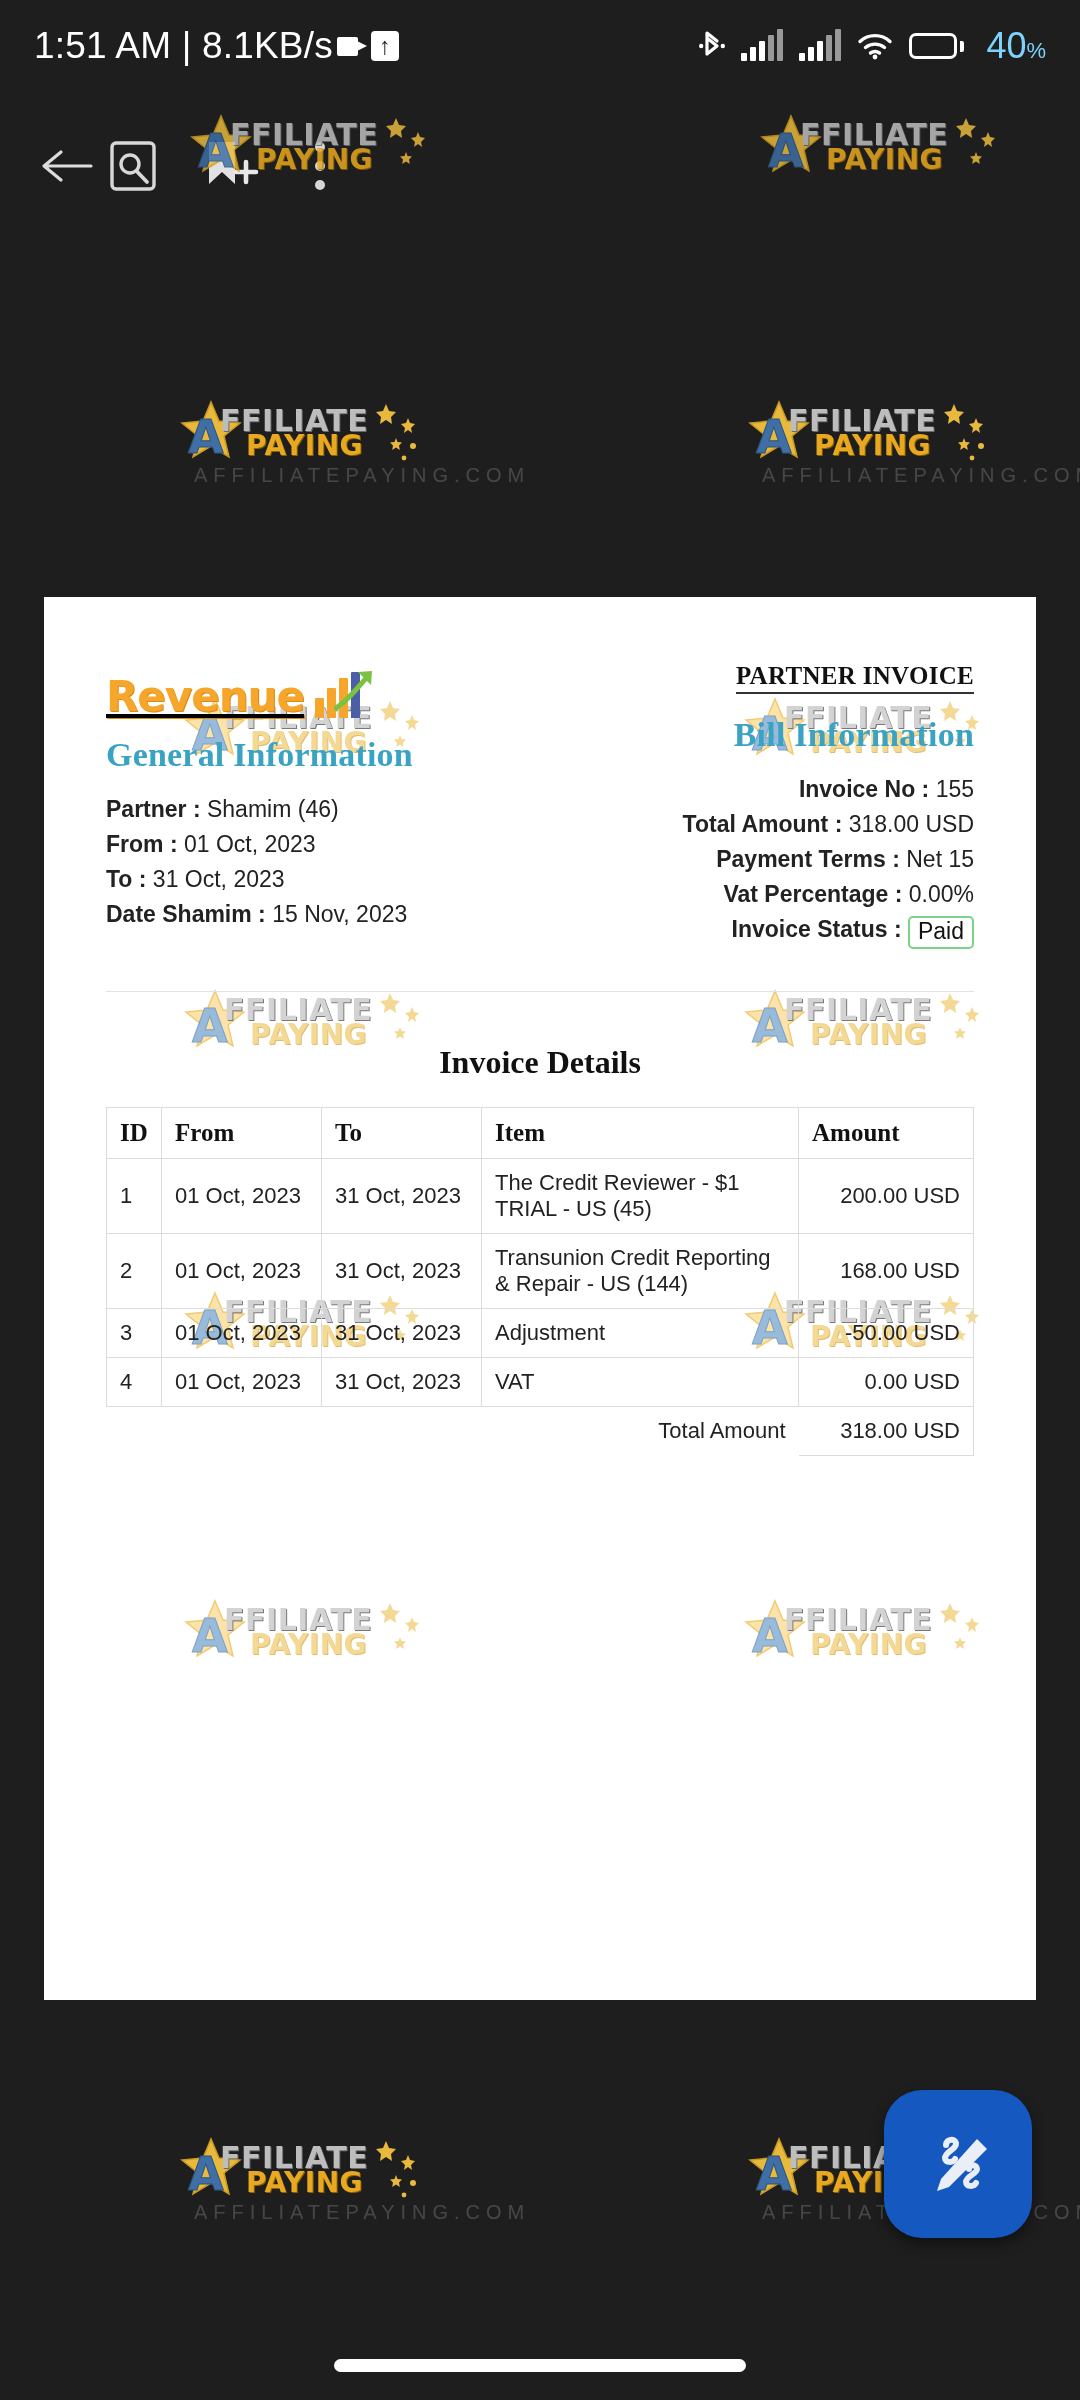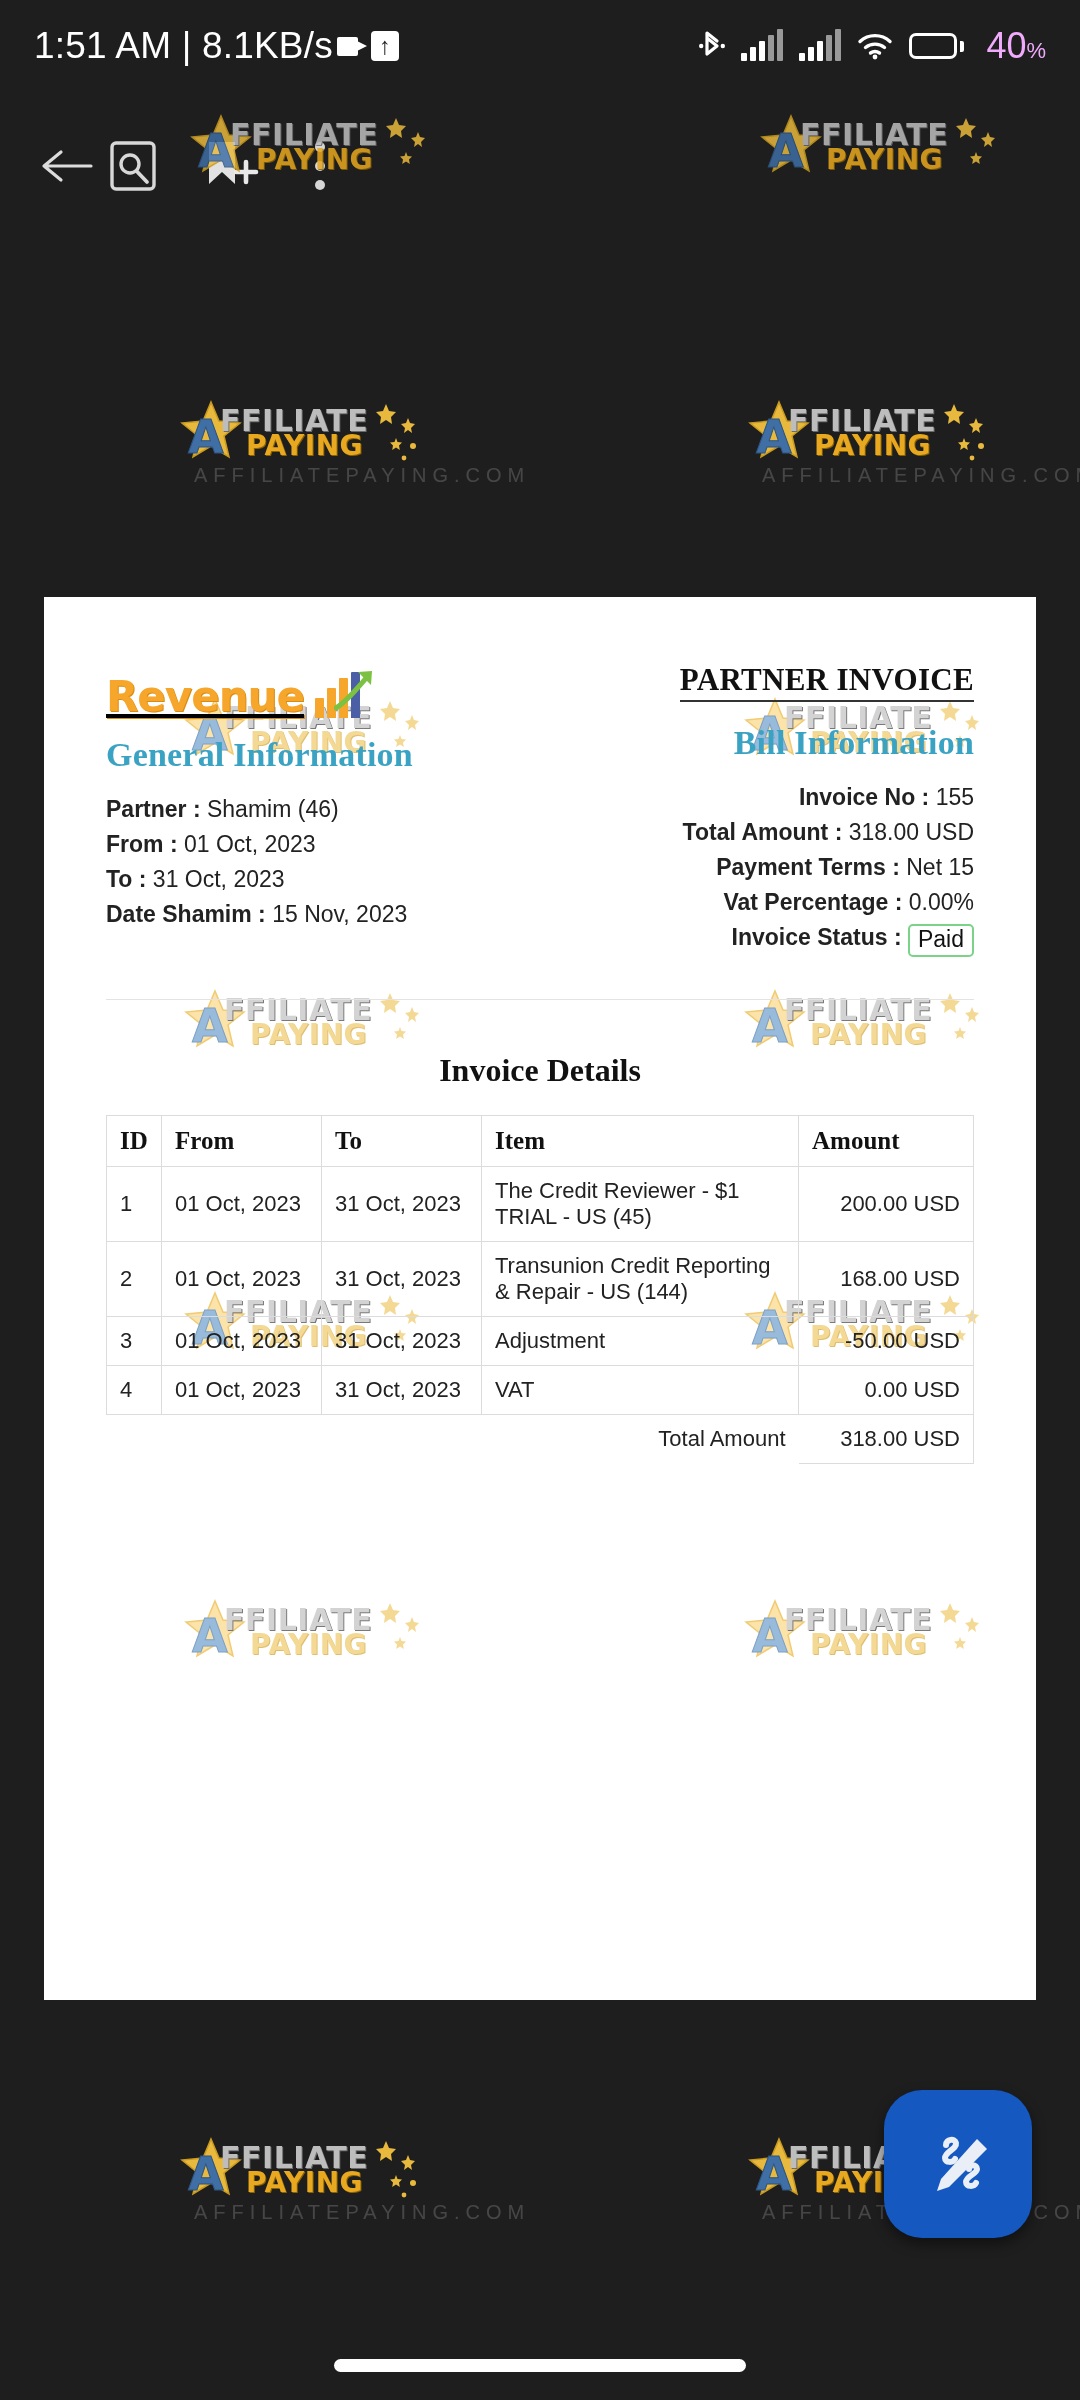--- a/index.html
+++ b/index.html
@@ -41,21 +41,21 @@
   .bars i:nth-child(3){ height:20px; }
   .bars i:nth-child(4){ height:26px; opacity:.55; }
   .bars i:nth-child(5){ height:32px; opacity:.55; }
 
   .ico-wifi { width:36px; height:28px; position:relative; }
 
   .battery { display:flex; align-items:center; gap:3px; }
   .bat-body { width:48px; height:26px; border:3px solid #fff; border-radius:7px; padding:3px; }
   .bat-fill { height:100%; background:#fff; border-radius:2px; }
   .bat-cap { width:4px; height:11px; background:#fff; border-radius:0 2px 2px 0; }
-  .bat-pct { font-size:36px; color:#f0abfc; margin-left:6px; }
+  .bat-pct { font-size:36px; color:#7dd3fc; margin-left:6px; }
   .bat-pct .sm { font-size:22px; }
 
   
   .appbar {
     position:absolute; top:92px; left:0; width:1080px; height:148px;
     display:flex; align-items:center; padding:0 30px; color:#e6e6e6;
   }
   .ab-back { width:72px; height:72px; display:flex; align-items:center; justify-content:center; font-size:52px; color:#dcdcdc; line-height:1; }
   .ab-title {
     flex:1; font-size:50px; color:#efefef; margin-left:20px;
@@ -101,21 +101,21 @@
   .rb-word { font-family:"DejaVu Sans", sans-serif; font-weight:bold; font-size:42px; color:#f5a62b; letter-spacing:-1px; line-height:1; text-shadow:1px 1px 0 #d98c12; }
   .rb-chart { display:flex; align-items:flex-end; gap:3px; height:48px; position:relative; margin-left:1px; }
   .rb-chart i { display:block; width:9px; border-radius:1px 1px 0 0; }
   .rb-chart i:nth-child(1){ height:20px; background:#f5a62b; }
   .rb-chart i:nth-child(2){ height:30px; background:#f5a62b; }
   .rb-chart i:nth-child(3){ height:40px; background:#f5a62b; }
   .rb-chart i:nth-child(4){ height:46px; background:#4a5fa5; }
   .rb-arrow { position:absolute; right:-16px; bottom:6px; }
 
   .partner-invoice {
-    font-family:"Liberation Serif", serif; font-weight:bold; font-size:31px;
+    font-family:"Liberation Serif", serif; font-weight:bold; font-size:25px;
     color:#111; letter-spacing:.3px; border-bottom:2px solid #333;
     display:inline-block; padding-bottom:2px; margin-bottom:22px;
   }
   .sec-title {
     font-family:"Liberation Serif", serif; font-weight:bold; font-size:34px;
     color:#3aa3c4; margin-bottom:18px; letter-spacing:.2px;
   }
   .info-line { font-size:23px; color:#222; line-height:1.52; }
   .info-line b { font-weight:bold; }
   .badge-paid {

